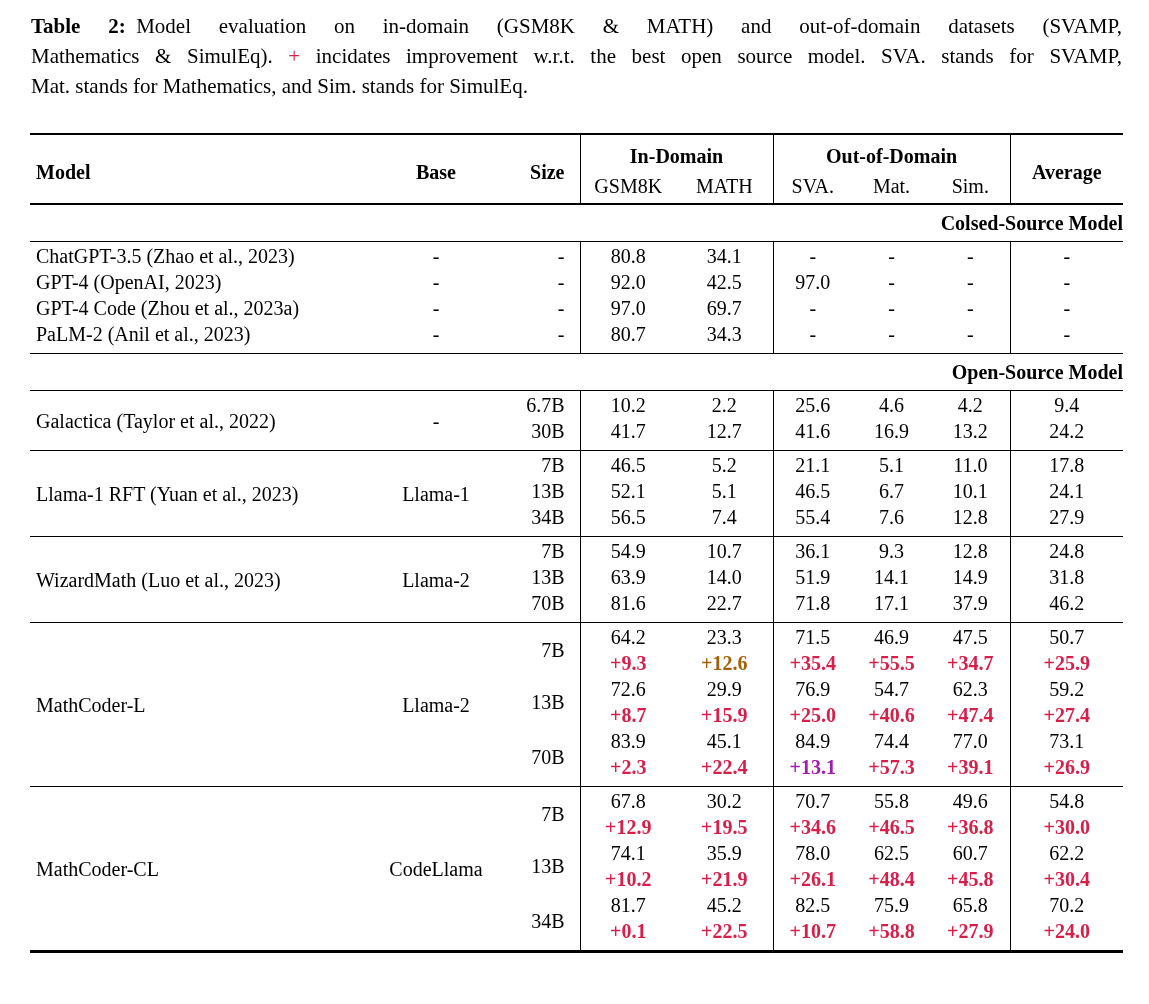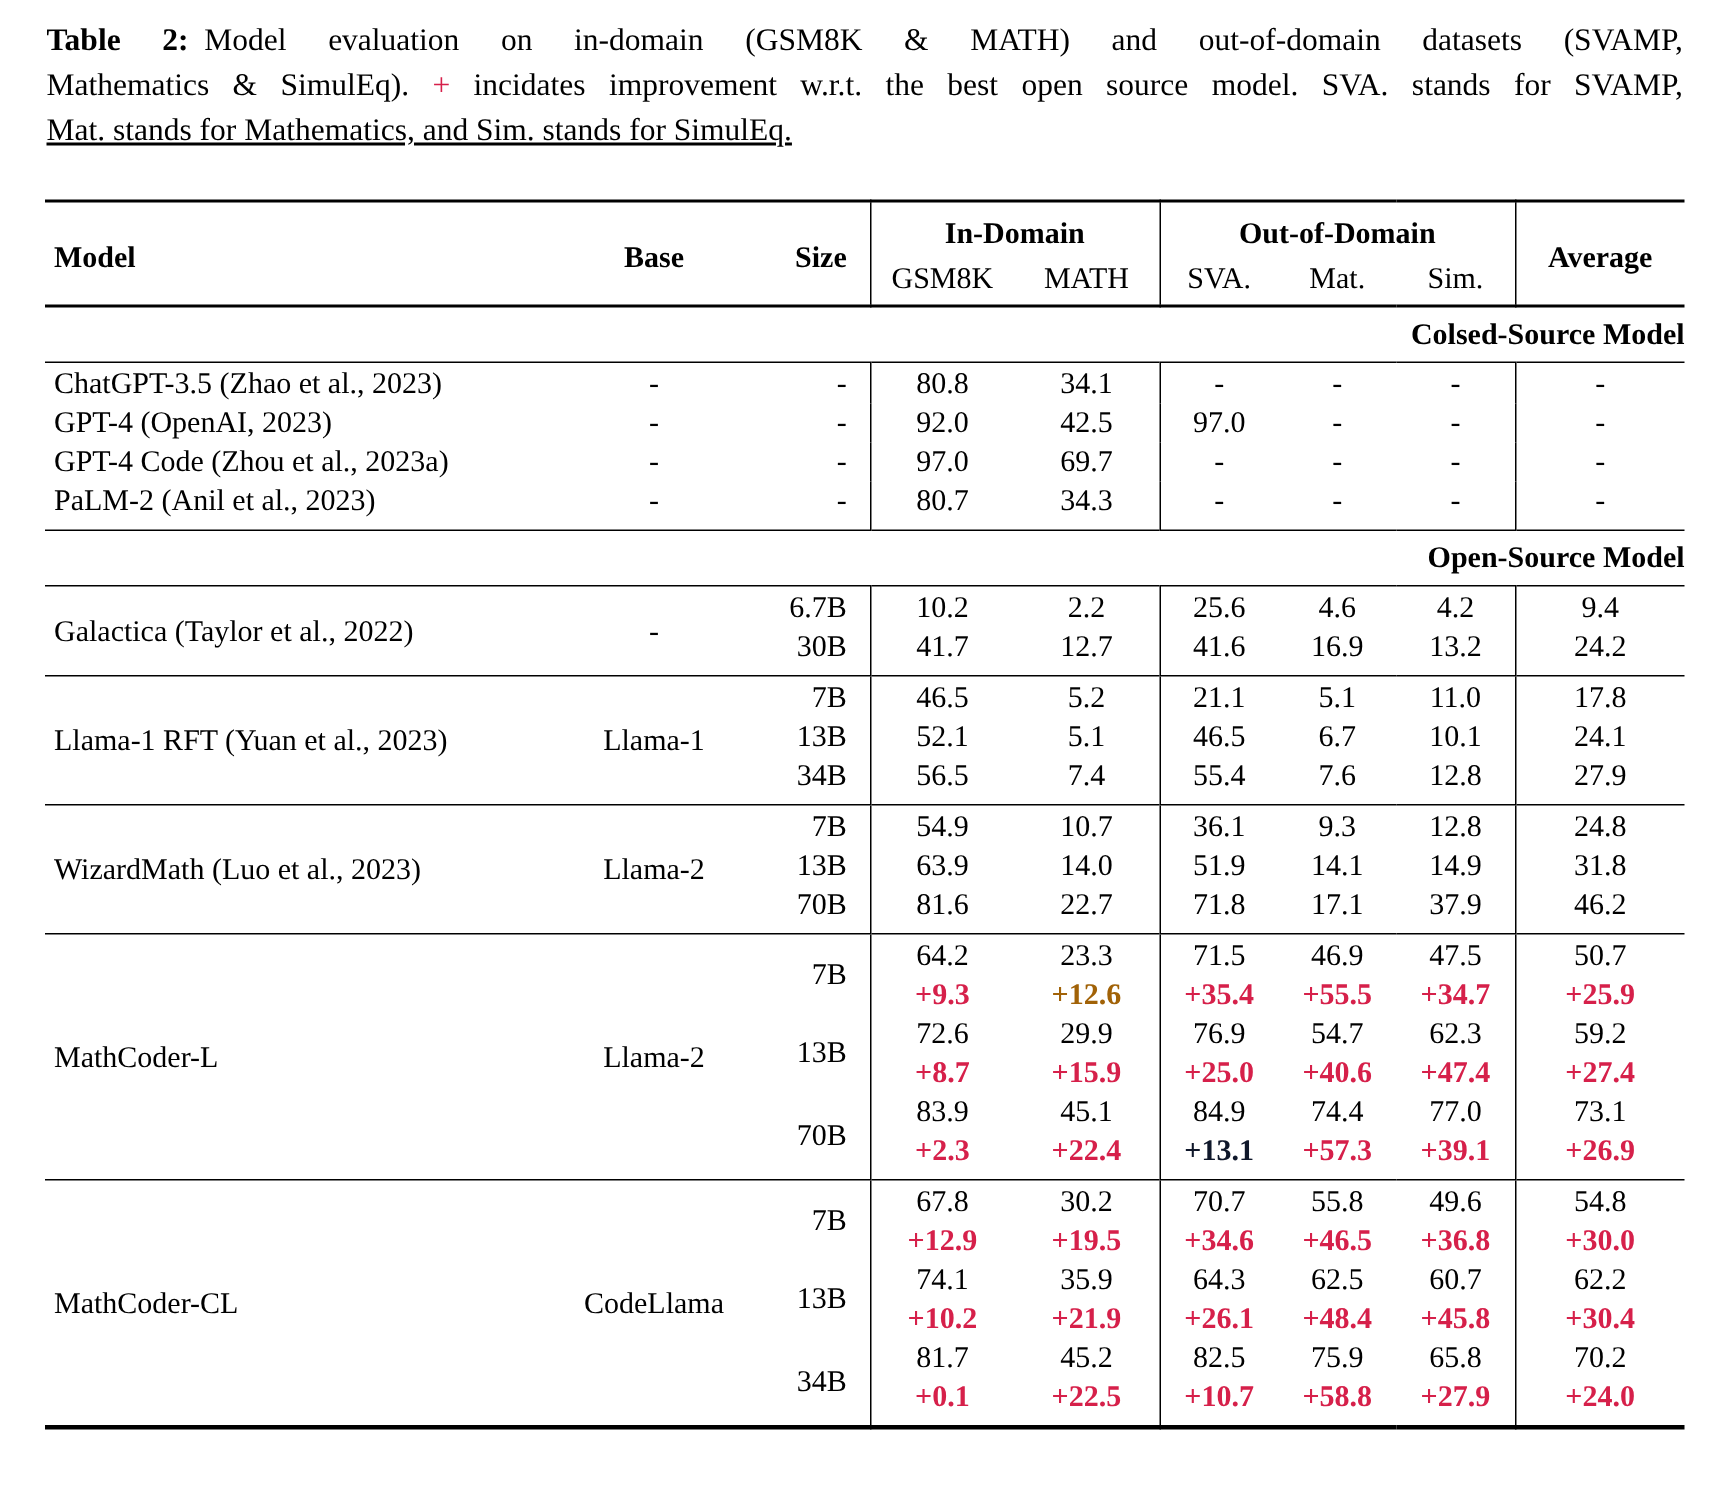--- a/index.html
+++ b/index.html
@@ -14,21 +14,21 @@
 
   
   .caption {
     position: absolute;
     left: 31px; top: 11px;
     width: 1091px;
     font-size: 21px;
     line-height: 30px;
   }
   .cap-line { text-align: justify; text-align-last: justify; }
-  .cap-line.last { text-align: left; text-align-last: auto; text-decoration: underline; }
+  .cap-line.last { text-align: left; text-align-last: auto; }
   .cap-label { font-weight: bold; }
 
   
   table.results {
     position: absolute;
     left: 30px; top: 133px;
     width: 1093px;
     border-collapse: collapse;
     table-layout: fixed;
     font-size: 20px;
@@ -275,21 +275,21 @@
         <td class="num">83.9</td>
         <td class="num vr">45.1</td>
         <td class="num">84.9</td>
         <td class="num">74.4</td>
         <td class="num vr">77.0</td>
         <td class="num">73.1</td>
       </tr>
       <tr class="data delta band-last">
         <td class="num red" style="color: rgb(214, 32, 74);">+2.3</td>
         <td class="num red vr" style="color: rgb(214, 32, 74);">+22.4</td>
-        <td class="num red" style="color: #0f172a;">+13.1</td>
+        <td class="num red" style="color: #a21caf;">+13.1</td>
         <td class="num red" style="color: rgb(214, 32, 74);">+57.3</td>
         <td class="num red vr" style="color: rgb(214, 32, 74);">+39.1</td>
         <td class="num red" style="color: rgb(214, 32, 74);">+26.9</td>
       </tr>
       <tr class="data band-first band-sep">
         <td class="model" rowspan="6">MathCoder-CL</td>
         <td class="base" rowspan="6">CodeLlama</td>
         <td class="size vr" rowspan="2">7B</td>
         <td class="num">67.8</td>
         <td class="num vr">30.2</td>
@@ -303,21 +303,21 @@
         <td class="num red vr" style="color: rgb(214, 32, 74);">+19.5</td>
         <td class="num red" style="color: rgb(214, 32, 74);">+34.6</td>
         <td class="num red" style="color: rgb(214, 32, 74);">+46.5</td>
         <td class="num red vr" style="color: rgb(214, 32, 74);">+36.8</td>
         <td class="num red" style="color: rgb(214, 32, 74);">+30.0</td>
       </tr>
       <tr class="data">
         <td class="size vr" rowspan="2">13B</td>
         <td class="num">74.1</td>
         <td class="num vr">35.9</td>
-        <td class="num">64.3</td>
+        <td class="num">78.0</td>
         <td class="num">62.5</td>
         <td class="num vr">60.7</td>
         <td class="num">62.2</td>
       </tr>
       <tr class="data delta">
         <td class="num red" style="color: rgb(214, 32, 74);">+10.2</td>
         <td class="num red vr" style="color: rgb(214, 32, 74);">+21.9</td>
         <td class="num red" style="color: rgb(214, 32, 74);">+26.1</td>
         <td class="num red" style="color: rgb(214, 32, 74);">+48.4</td>
         <td class="num red vr" style="color: rgb(214, 32, 74);">+45.8</td>

